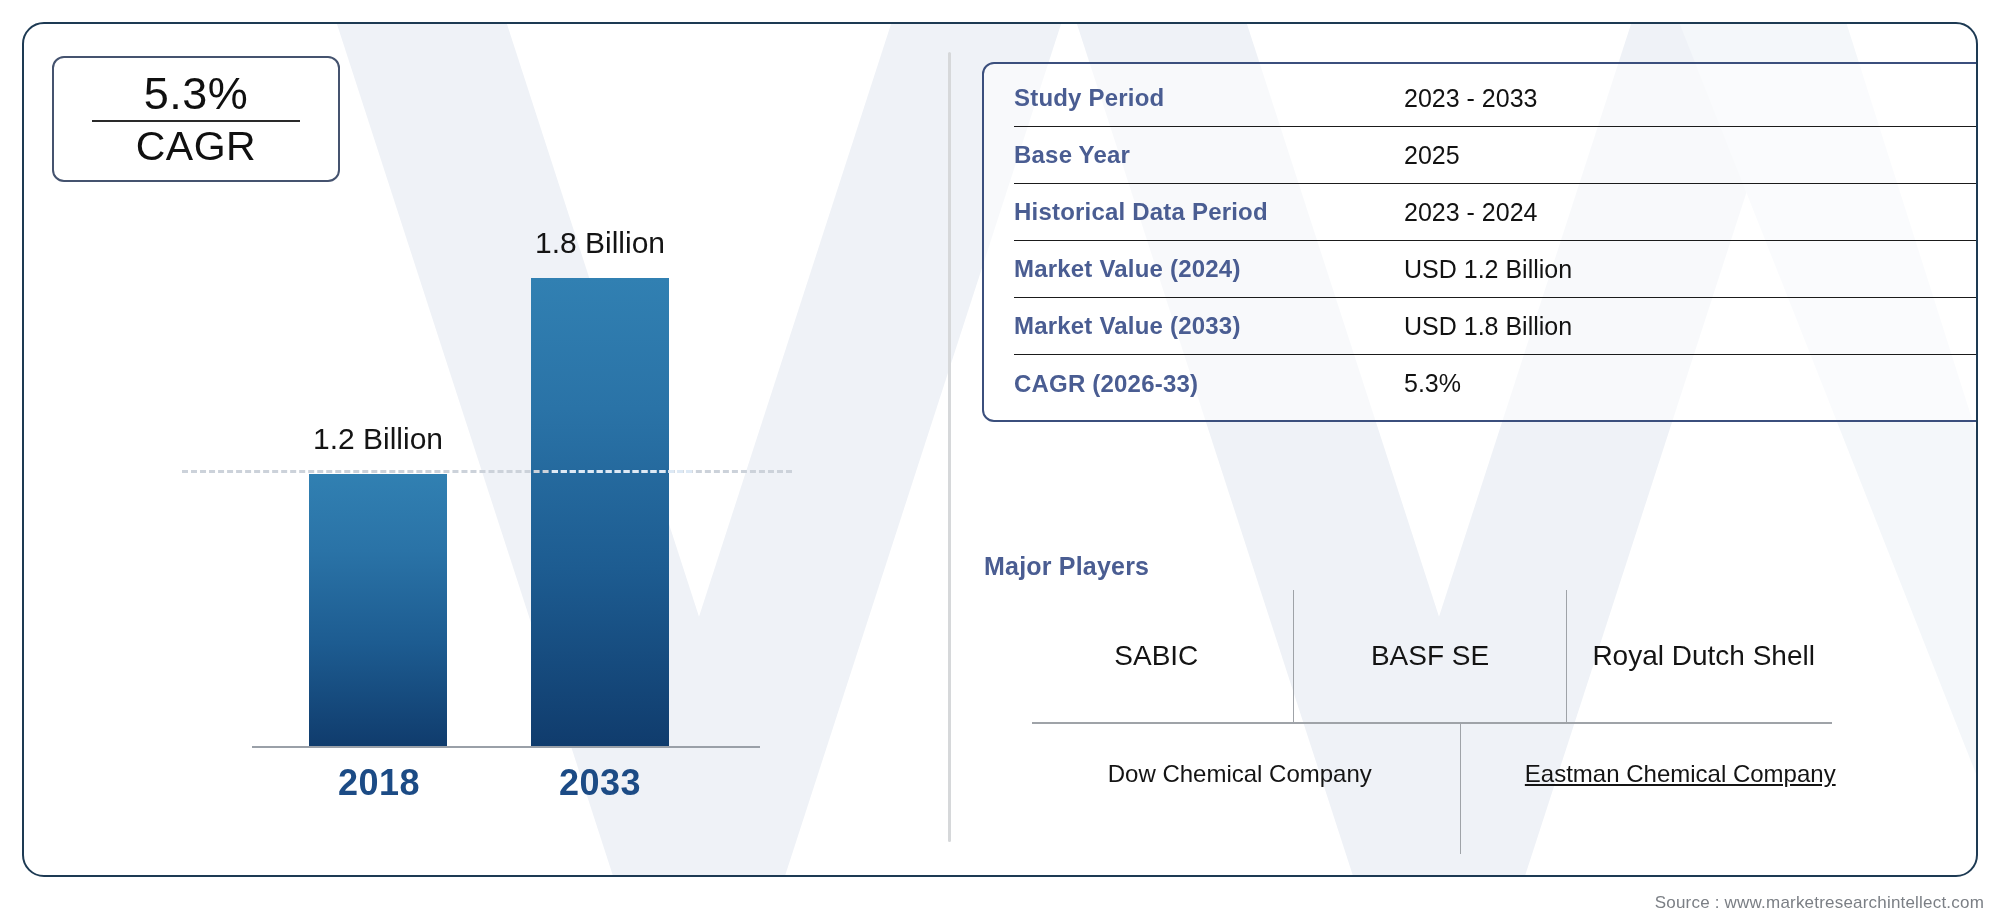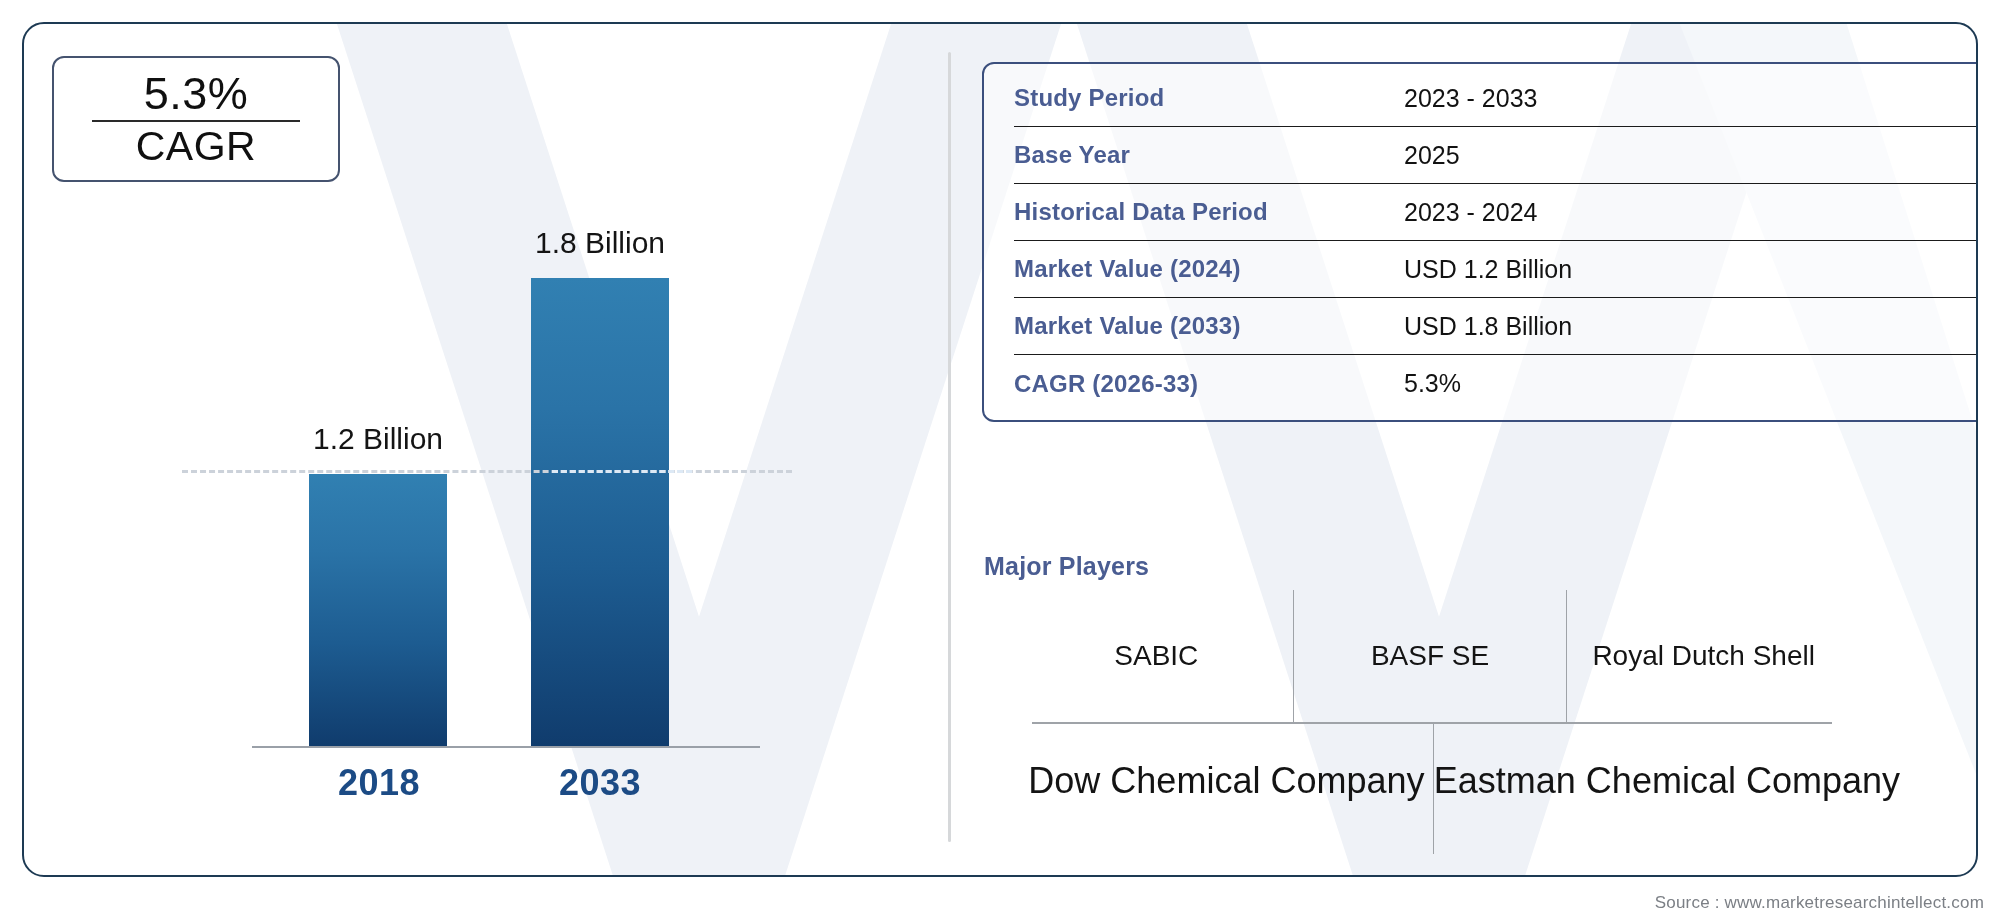--- a/index.html
+++ b/index.html
@@ -234,28 +234,28 @@
     left: 36px; top: 134px;
     width: 880px; height: 130px;
     display: flex;
   }
   #players-row2 .pcell {
     flex: 1;
     display: flex;
     align-items: flex-start;
     justify-content: center;
     padding-top: 36px;
-    font-size: 36px;
+    font-size: 24px;
     color: #141414;
     border-right: 1.5px solid #9fa3a8;
     text-align: center;
     white-space: nowrap;
     height: 100%;
   }
-  #players-row2 .pcell:last-child { border-right: none; }
+  #players-row2 .pcell:last-child { border-right: none; text-decoration: underline; }
 
   
   #source {
     position: absolute;
     right: 16px;
     bottom: 4px;
     font-size: 17px;
     color: #7b7f85;
     letter-spacing: 0.2px;
     z-index: 5;

